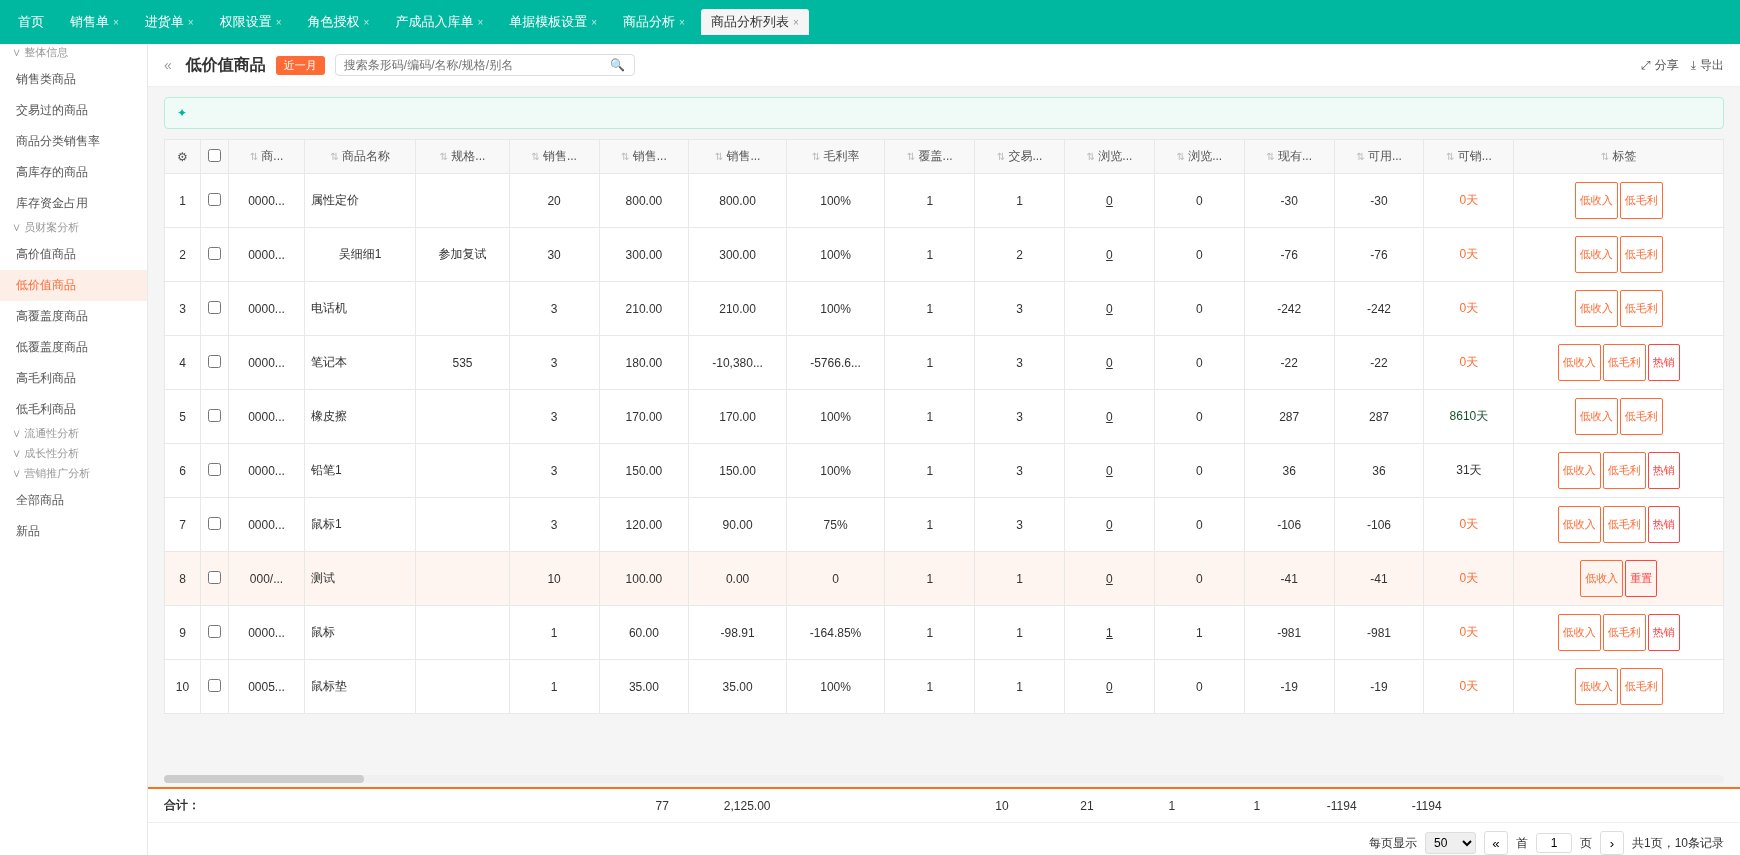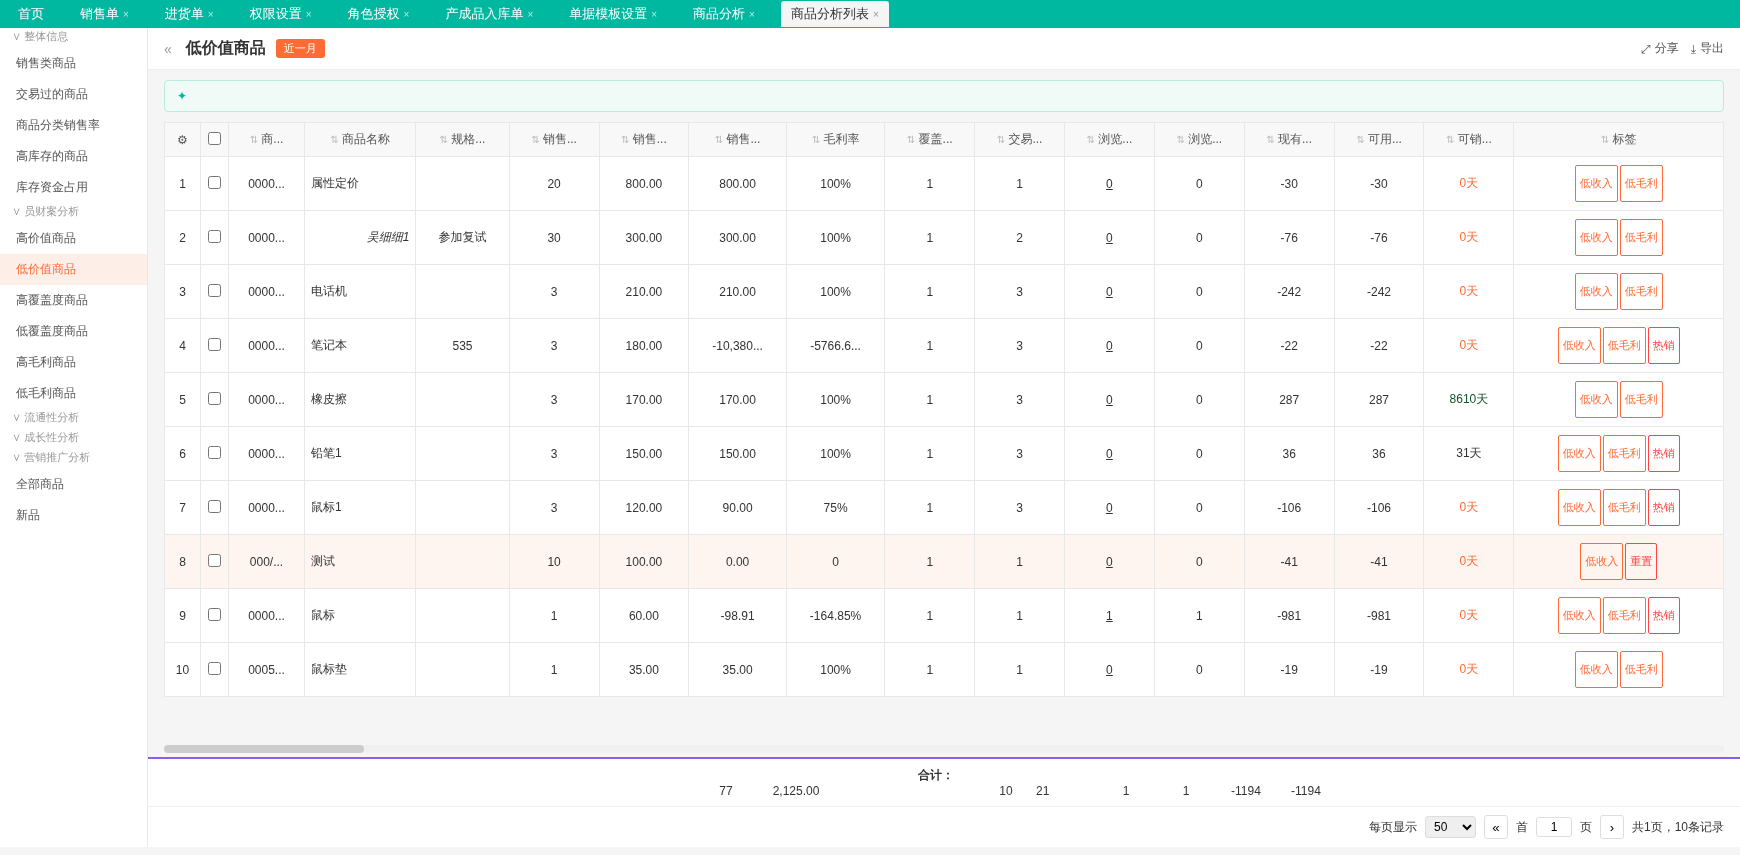--- a/index.html
+++ b/index.html
@@ -3,23 +3,23 @@
   <meta charset="utf-8">
   <style>
     * { box-sizing: border-box; margin: 0; padding: 0; }
     body { font-family: 'Microsoft YaHei', Arial, sans-serif; font-size: 12px; background: #f5f5f5; color: #333; overflow: hidden; }
     
     
     .top-nav {
       background: #00b8a0;
       display: flex;
       align-items: center;
-      height: 28px;
+      height: 44px;
       padding: 0 8px;
-      gap: 16px;
+      gap: 6px;
     }
     .nav-item {
       color: #fff;
       padding: 4px 10px;
       cursor: pointer;
       white-space: nowrap;
       border-radius: 3px 3px 0 0;
       font-size: 13px;
       display: flex;
       align-items: center;
@@ -180,25 +180,24 @@
       margin: 1px;
     }
     .tag-orange { color: #ff6b35; border-color: #ff6b35; }
     .tag-red { color: #f44; border-color: #f44; }
     
     .underline { text-decoration: underline; cursor: pointer; }
     
     
     .table-footer {
       background: #fff;
-      border-top: 2px solid #8b5cf6;
+      border-top: 2px solid #f97316;
       padding: 8px 16px;
       display: flex;
       align-items: center;
-      flex-direction: column;
     }
     .total-label { font-weight: bold; margin-right: 16px; }
     
     
     .pagination-bar {
       background: #fff;
       border-top: 1px solid #eee;
       padding: 8px 16px;
       display: flex;
       align-items: center;
@@ -335,20 +334,24 @@
       <div class="sidebar-item">全部商品</div>
       <div class="sidebar-item">新品</div>
     </aside>
 
     <div class="content-area">
 
       <div class="content-header">
         <span class="collapse-btn">«</span>
         <span class="page-title">低价值商品</span>
         <button class="tag-btn">近一月</button>
+        <div class="search-box">
+          <input type="text" placeholder="搜索条形码/编码/名称/规格/别名" style="">
+          <span style="color:#00b8a0;">🔍</span>
+        </div>
         <div class="header-actions">
           <div class="action-btn">
             <span>⤢</span>
             <span>分享</span>
           </div>
           <div class="action-btn">
             <span>⤓</span>
             <span>导出</span>
           </div>
         </div>
@@ -398,21 +401,21 @@
       <td>0</td>
       <td>-30</td>
       <td>-30</td>
       <td style="color:#ff6b35;">0天</td>
       <td style="min-width:120px;"><span class="tag-badge tag-orange">低收入</span><span class="tag-badge tag-orange">低毛利</span></td>
     </tr>
               <tr>
       <td>2</td>
       <td><input type="checkbox" style=""></td>
       <td>0000...</td>
-      <td style="text-align:right;font-style:italic;">吴细细1</td>
+      <td style="text-align:center;">吴细细1</td>
       <td>参加复试</td>
       <td>30</td>
       <td>300.00</td>
       <td>300.00</td>
       <td>100%</td>
       <td>1</td>
       <td>2</td>
       <td><span class="underline">0</span></td>
       <td>0</td>
       <td>-76</td>
@@ -586,21 +589,21 @@
           <div style="width:36px;"></div>
           <div style="width:28px;"></div>
           <div style="flex:1; min-width:60px;"></div>
           <div style="flex:2; min-width:100px;"></div>
           <div style="flex:1; min-width:60px;"></div>
           <div style="flex:1; min-width:60px; text-align:center;">77</div>
           <div style="flex:1; min-width:80px; text-align:center;">2,125.00</div>
           <div style="flex:1; min-width:80px;"></div>
           <div style="flex:1; min-width:60px;"></div>
           <div style="flex:1; min-width:60px; text-align:center;">10</div>
-          <div style="flex:1; min-width:60px; text-align:left;">21</div>
+          <div style="flex:1; min-width:60px; text-align:center;">21</div>
           <div style="flex:1; min-width:60px; text-align:center;">1</div>
           <div style="flex:1; min-width:60px; text-align:center;">1</div>
           <div style="flex:1; min-width:60px; text-align:center;">-1194</div>
           <div style="flex:1; min-width:60px; text-align:center;">-1194</div>
           <div style="flex:1; min-width:60px;"></div>
           <div style="flex:2; min-width:80px;"></div>
         </div>
       </div>
 
       <div class="pagination-bar">

